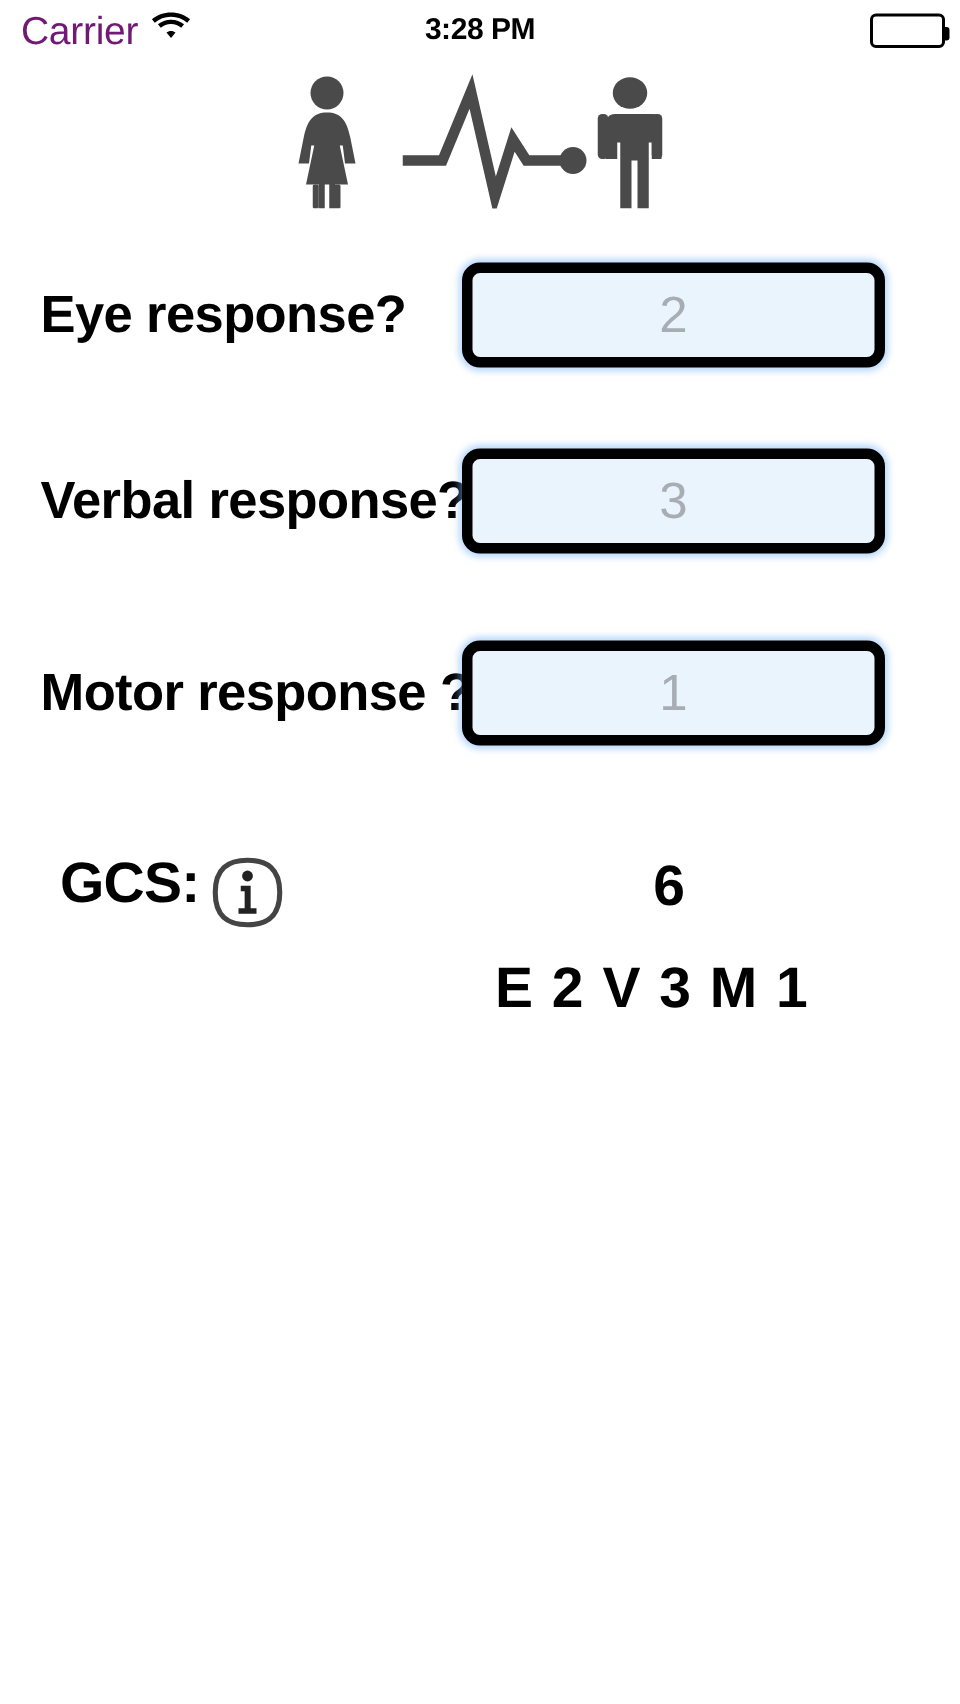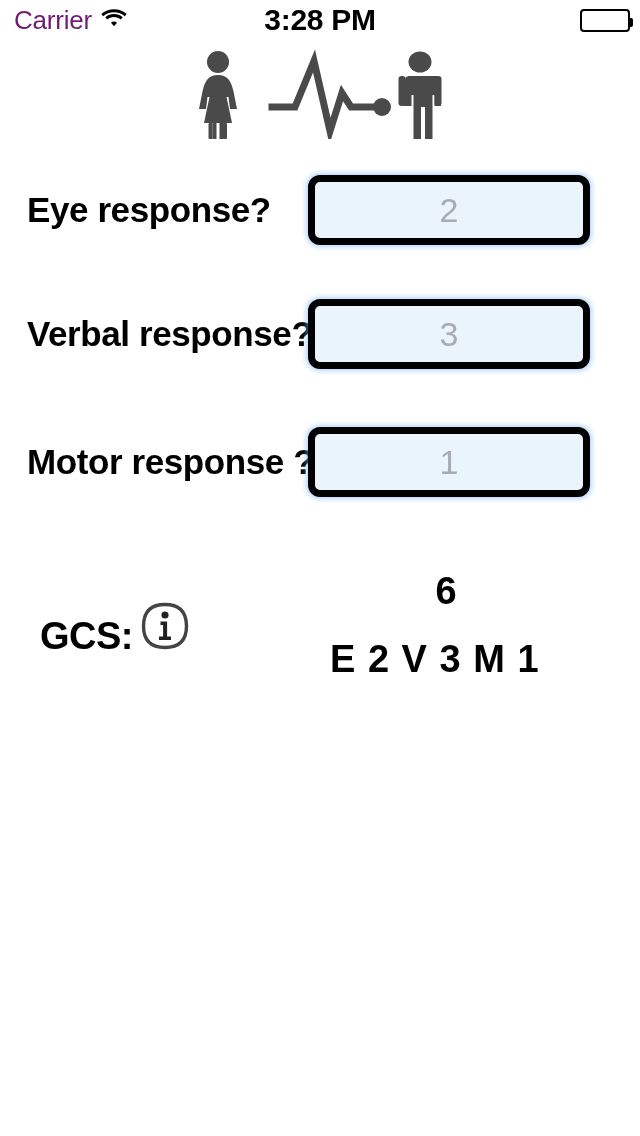--- a/index.html
+++ b/index.html
@@ -38,21 +38,21 @@
     font-weight: 400;
     letter-spacing: -0.2px;
     color: #701a75;
     line-height: 1;
   }
   .wifi-icon { display: block; }
   .status-center {
     position: absolute;
     left: 0; right: 0;
     text-align: center;
-    font-size: 30px;
+    font-size: 20px;
     font-weight: 700;
     letter-spacing: -0.3px;
     color: #000;
   }
   .status-right {
     position: absolute;
     right: 10px;
     display: flex;
     align-items: center;
   }
@@ -147,23 +147,22 @@
     top: 560px;
     left: 0;
     width: 640px;
     height: 150px;
   }
   .gcs-label-wrap {
     position: absolute;
     left: 40px;
     top: 10px;
     display: flex;
-    align-items: flex-end;
+    align-items: flex-start;
     gap: 7px;
-    margin-top: 31px;
   }
   .gcs-label {
     font-size: 38px;
     font-weight: 700;
     color: #000;
     letter-spacing: -0.5px;
     line-height: 1;
   }
   .info-icon {
     display: block;

